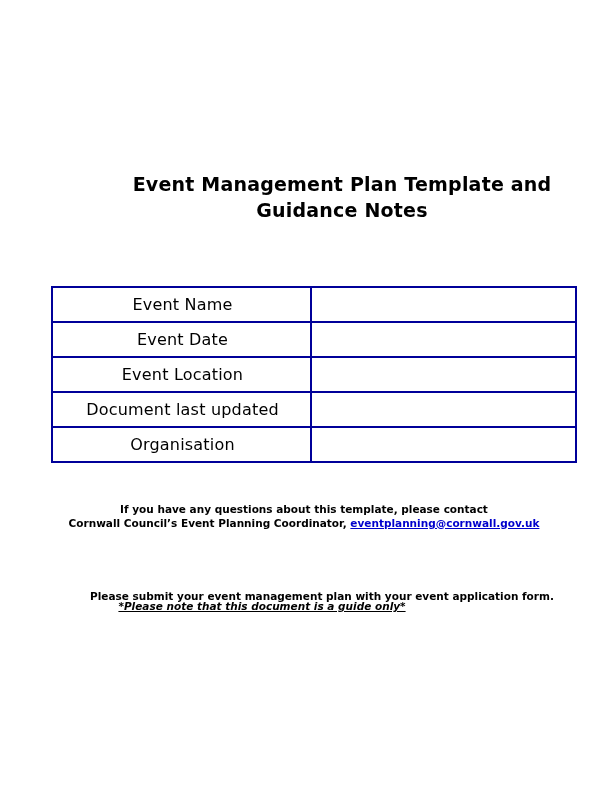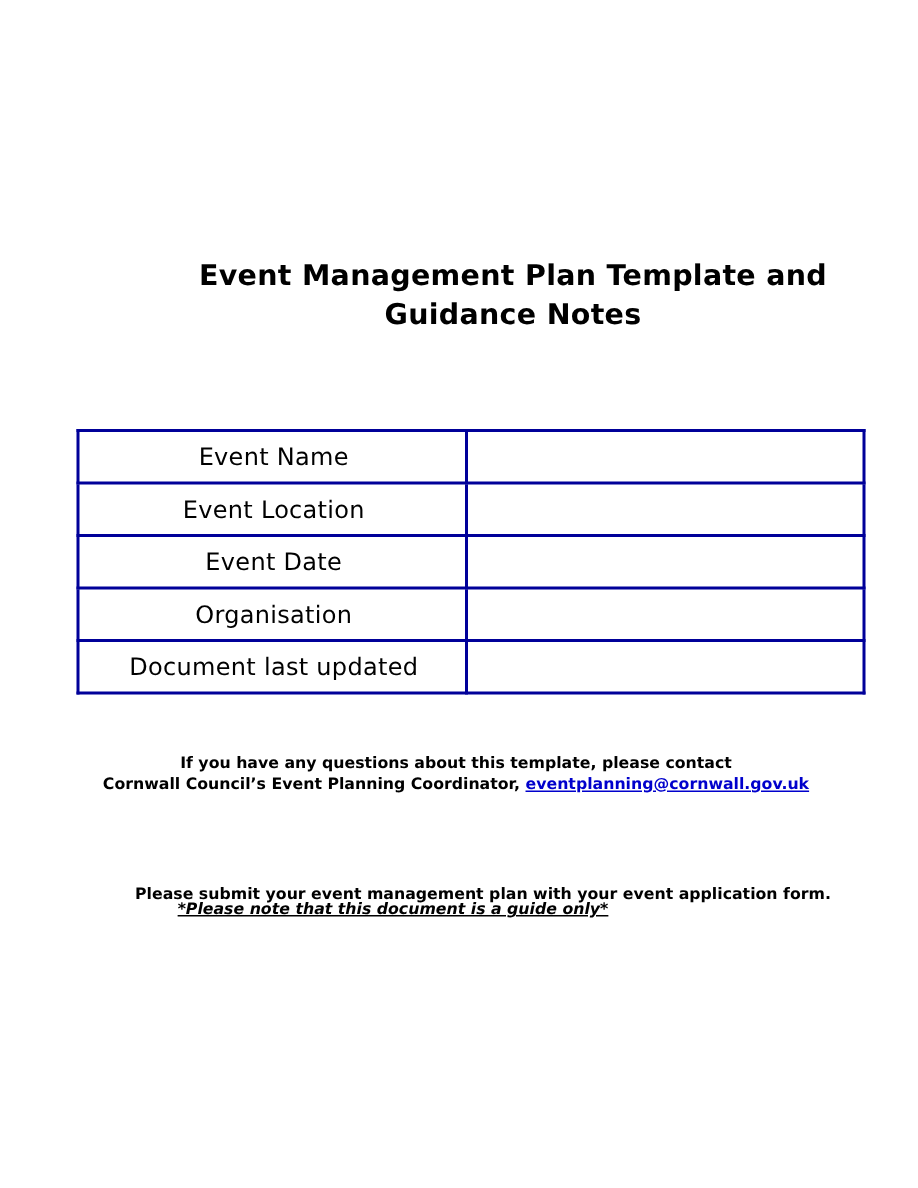--- a/index.html
+++ b/index.html
@@ -96,33 +96,33 @@
 
   <h1 class="title"><span>Event Management Plan Template and</span><br><span>Guidance Notes</span></h1>
 
   <table class="details">
     <tbody>
       <tr>
         <td class="lbl">Event Name</td>
         <td class="val"></td>
       </tr>
       <tr>
+        <td class="lbl">Event Date</td>
+        <td class="val"></td>
+      </tr>
+      <tr>
         <td class="lbl">Event Location</td>
         <td class="val"></td>
       </tr>
       <tr>
-        <td class="lbl">Event Date</td>
+        <td class="lbl">Document last updated</td>
         <td class="val"></td>
       </tr>
       <tr>
         <td class="lbl">Organisation</td>
-        <td class="val"></td>
-      </tr>
-      <tr>
-        <td class="lbl">Document last updated</td>
         <td class="val"></td>
       </tr>
     </tbody>
   </table>
 
   <p class="contact"><span>If you have any questions about this template, please contact</span><br><span>Cornwall Council’s Event Planning Coordinator, </span><a class="email" href="#">eventplanning@cornwall.gov.uk</a></p>
 
   <p class="submit">Please submit your event management plan with your event application form.</p>
 
   <p class="guide">*Please note that this document is a guide only*</p>

